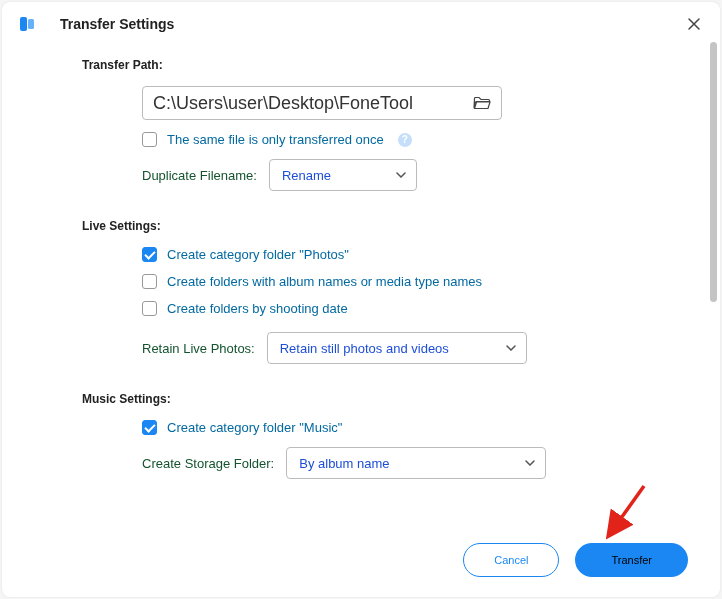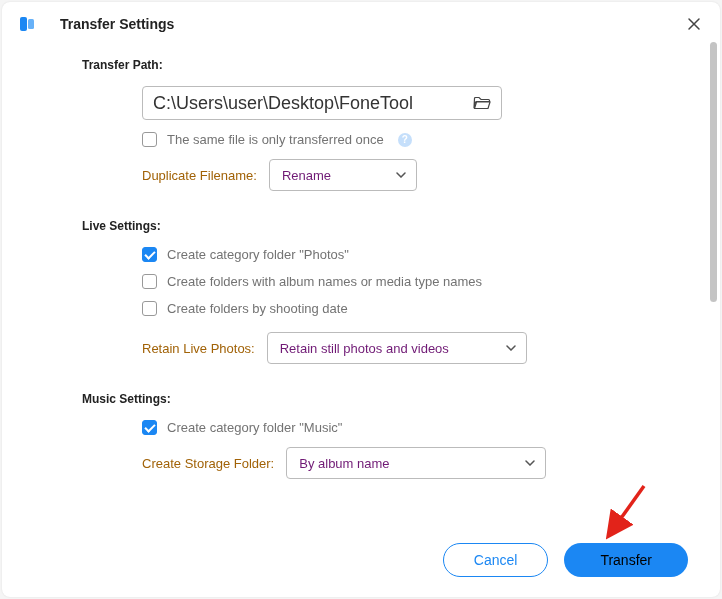--- a/index.html
+++ b/index.html
@@ -75,21 +75,21 @@
       margin-bottom: 14px;
     }
     .row {
       display: flex;
       align-items: center;
       margin-bottom: 12px;
       margin-left: 60px;
     }
     .row-label {
       font-size: 13px;
-      color: #a16207;
+      color: #14532d;
       margin-right: 12px;
       white-space: nowrap;
     }
     .path-input-wrap {
       display: flex;
       align-items: center;
       border: 1px solid #bbb;
       border-radius: 4px;
       height: 34px;
       padding: 0 10px;
@@ -138,21 +138,21 @@
       content: '';
       width: 4px;
       height: 8px;
       border: solid white;
       border-width: 0 2px 2px 0;
       transform: rotate(45deg);
       margin-top: -2px;
     }
     .checkbox-label {
       font-size: 13px;
-      color: #737373;
+      color: #0369a1;
     }
     .help-icon {
       width: 14px;
       height: 14px;
       border-radius: 50%;
       background: #C5DFFB;
       color: #fff;
       font-size: 10px;
       font-weight: bold;
       display: flex;
@@ -167,21 +167,21 @@
       align-items: center;
       border: 1px solid #bbb;
       border-radius: 4px;
       height: 32px;
       padding: 0 32px 0 12px;
       cursor: pointer;
       background: #fff;
     }
     .select-value {
       font-size: 13px;
-      color: #701a75;
+      color: #1d4ed8;
     }
     .chevron-down {
       position: absolute;
       right: 10px;
       width: 10px;
       height: 10px;
       display: flex;
       align-items: center;
       justify-content: center;
       color: #555;
@@ -192,21 +192,21 @@
     .dialog-footer {
       display: flex;
       justify-content: flex-end;
       gap: 16px;
       padding: 12px 32px 20px 32px;
     }
     .btn {
       height: 34px;
       padding: 0 30px;
       border-radius: 18px;
-      font-size: 14px;
+      font-size: 11px;
       cursor: pointer;
       border: none;
       display: flex;
       align-items: center;
       justify-content: center;
     }
     .btn-cancel {
       background: #fff;
       color: #1B87F3;
       border: 1px solid #1B87F3;

